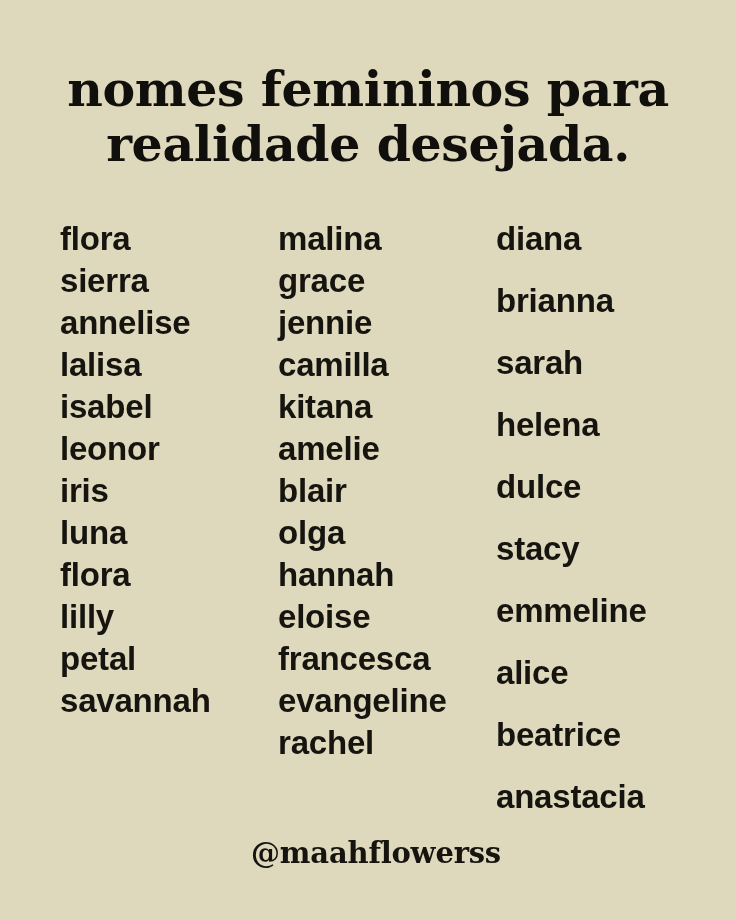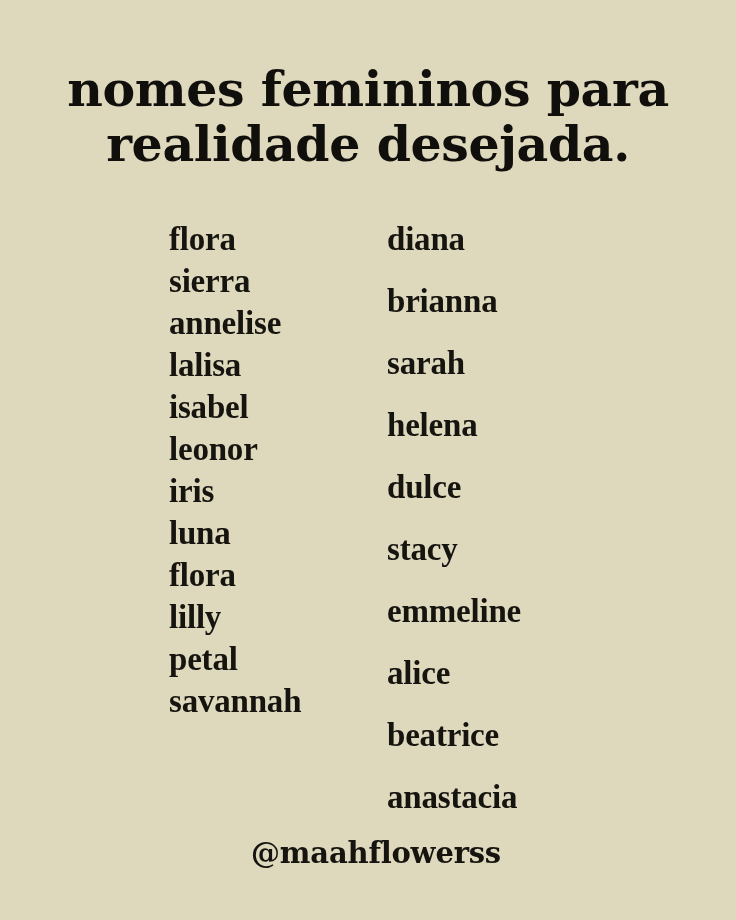--- a/index.html
+++ b/index.html
@@ -48,21 +48,21 @@
     box-sizing: border-box;
   }
   .col {
     display: flex;
     flex-direction: column;
   }
   .col-0 { width: 218px; }
   .col-1 { width: 218px; }
   .col-2 { width: 220px; gap: 20px; }
   .name {
-    font-family: Liberation Serif, serif;
+    font-family: Liberation Sans, sans-serif;
     font-weight: 700;
     font-size: 33px;
     line-height: 42px;
     color: #15140f;
     letter-spacing: -0.2px;
     white-space: nowrap;
   }
   .handle {
     position: absolute;
     left: 16px;
@@ -96,20 +96,35 @@
       <div class="name">isabel</div>
       <div class="name">leonor</div>
       <div class="name">iris</div>
       <div class="name">luna</div>
       <div class="name">flora</div>
       <div class="name">lilly</div>
       <div class="name">petal</div>
       <div class="name">savannah</div>
     </div>
 
+    <div class="col col-1">
+      <div class="name">malina</div>
+      <div class="name">grace</div>
+      <div class="name">jennie</div>
+      <div class="name">camilla</div>
+      <div class="name">kitana</div>
+      <div class="name">amelie</div>
+      <div class="name">blair</div>
+      <div class="name">olga</div>
+      <div class="name">hannah</div>
+      <div class="name">eloise</div>
+      <div class="name">francesca</div>
+      <div class="name">evangeline</div>
+      <div class="name">rachel</div>
+    </div>
 
     <div class="col col-2">
       <div class="name">diana</div>
       <div class="name">brianna</div>
       <div class="name">sarah</div>
       <div class="name">helena</div>
       <div class="name">dulce</div>
       <div class="name">stacy</div>
       <div class="name">emmeline</div>
       <div class="name">alice</div>

